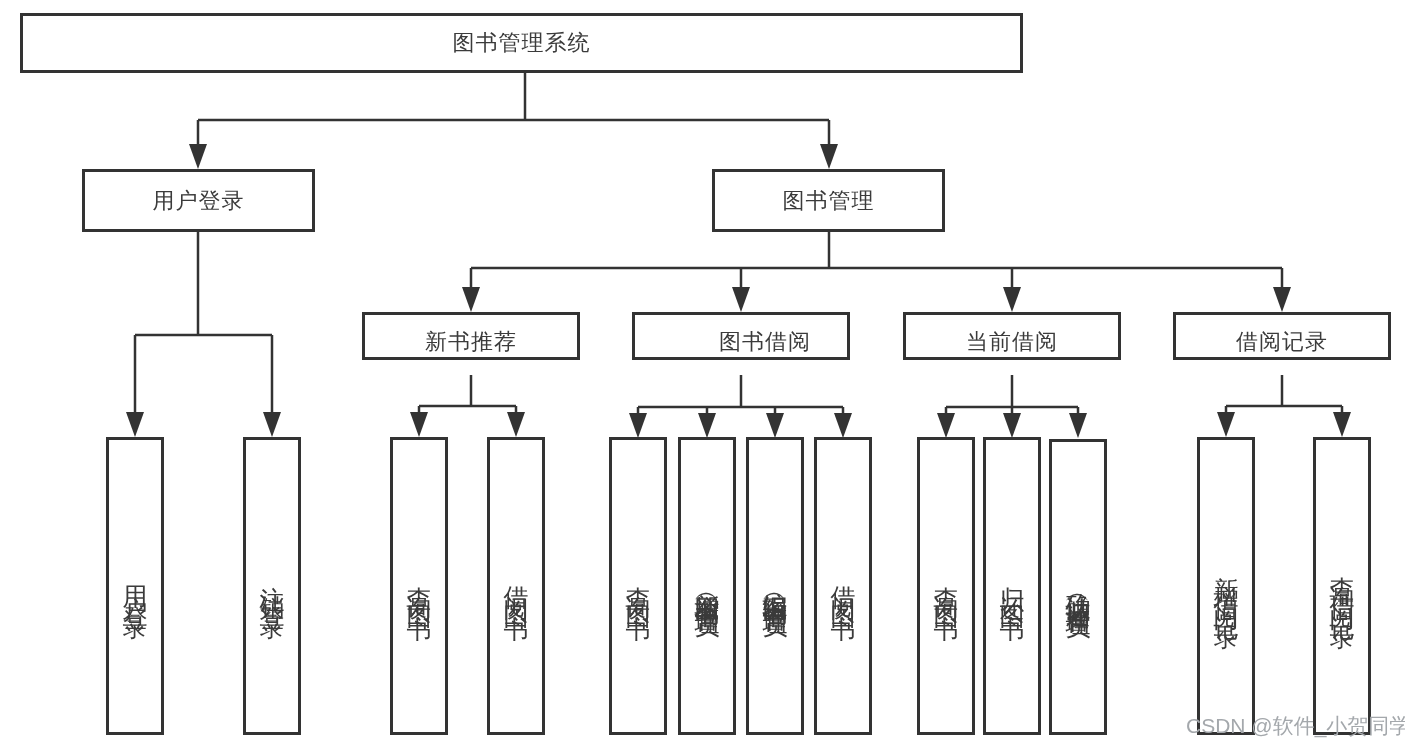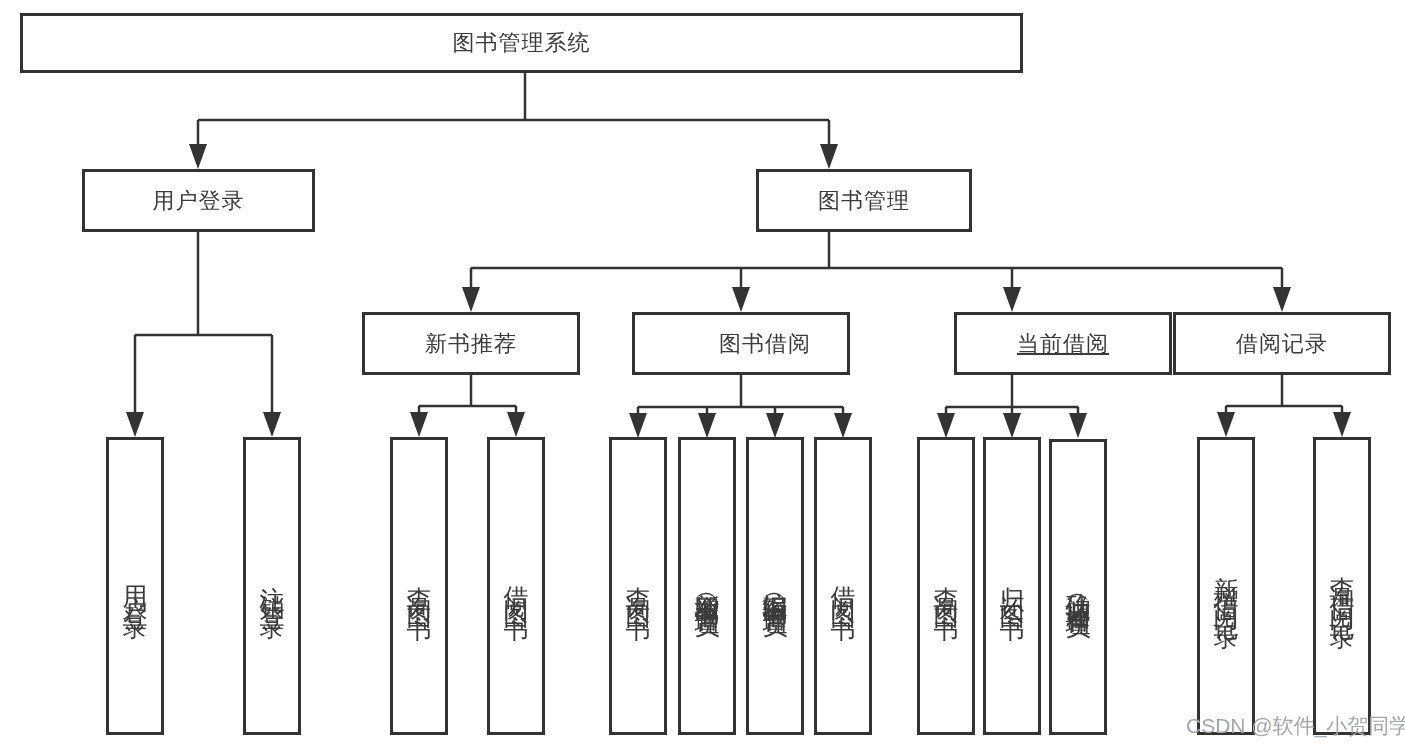--- a/index.html
+++ b/index.html
@@ -35,25 +35,25 @@
     writing-mode:vertical-rl;
     text-orientation:mixed;
     line-height:1;
     font-size:25px;
   }
   .v-short span{letter-spacing:0.40em;}
   .v-long  span{letter-spacing:0.12em;}
   
   .n-root{left:20px;top:13px;width:1003px;height:60px;}
   .n-userlogin{left:82px;top:169px;width:233px;height:63px;}
-  .n-bookmgmt{left:712px;top:169px;width:216px;height:63px;margin-left:44px;}
-  .n-l3{top:312px;width:218px;height:63px;}
+  .n-bookmgmt{left:712px;top:169px;width:233px;height:63px;}
+  .n-l3{top:312px;width:218px;height:48px;align-items:flex-end;}
   .n-newbook{left:362px;}
   .n-borrow{left:632px;padding-left:48px;}
-  .n-current{left:954px;text-decoration:underline;}
+  .n-current{left:903px;}
   .n-records{left:1173px;}
   .leaf{top:437px;width:58px;height:298px;}
   .a1{left:106px;} .a2{left:243px;}
   .b1{left:390px;} .b2{left:487px;}
   .c1{left:609px;} .c2{left:678px;} .c3{left:746px;} .c4{left:814px;top:437px;}
   .d1{left:917px;} .d2{left:983px;} .d3{left:1049px;top:439px;height:296px;}
   .e1{left:1197px;} .e2{left:1313px;}
   .watermark{
     position:absolute;left:1186px;top:712px;
     font-size:21px;color:var(--watermark);

